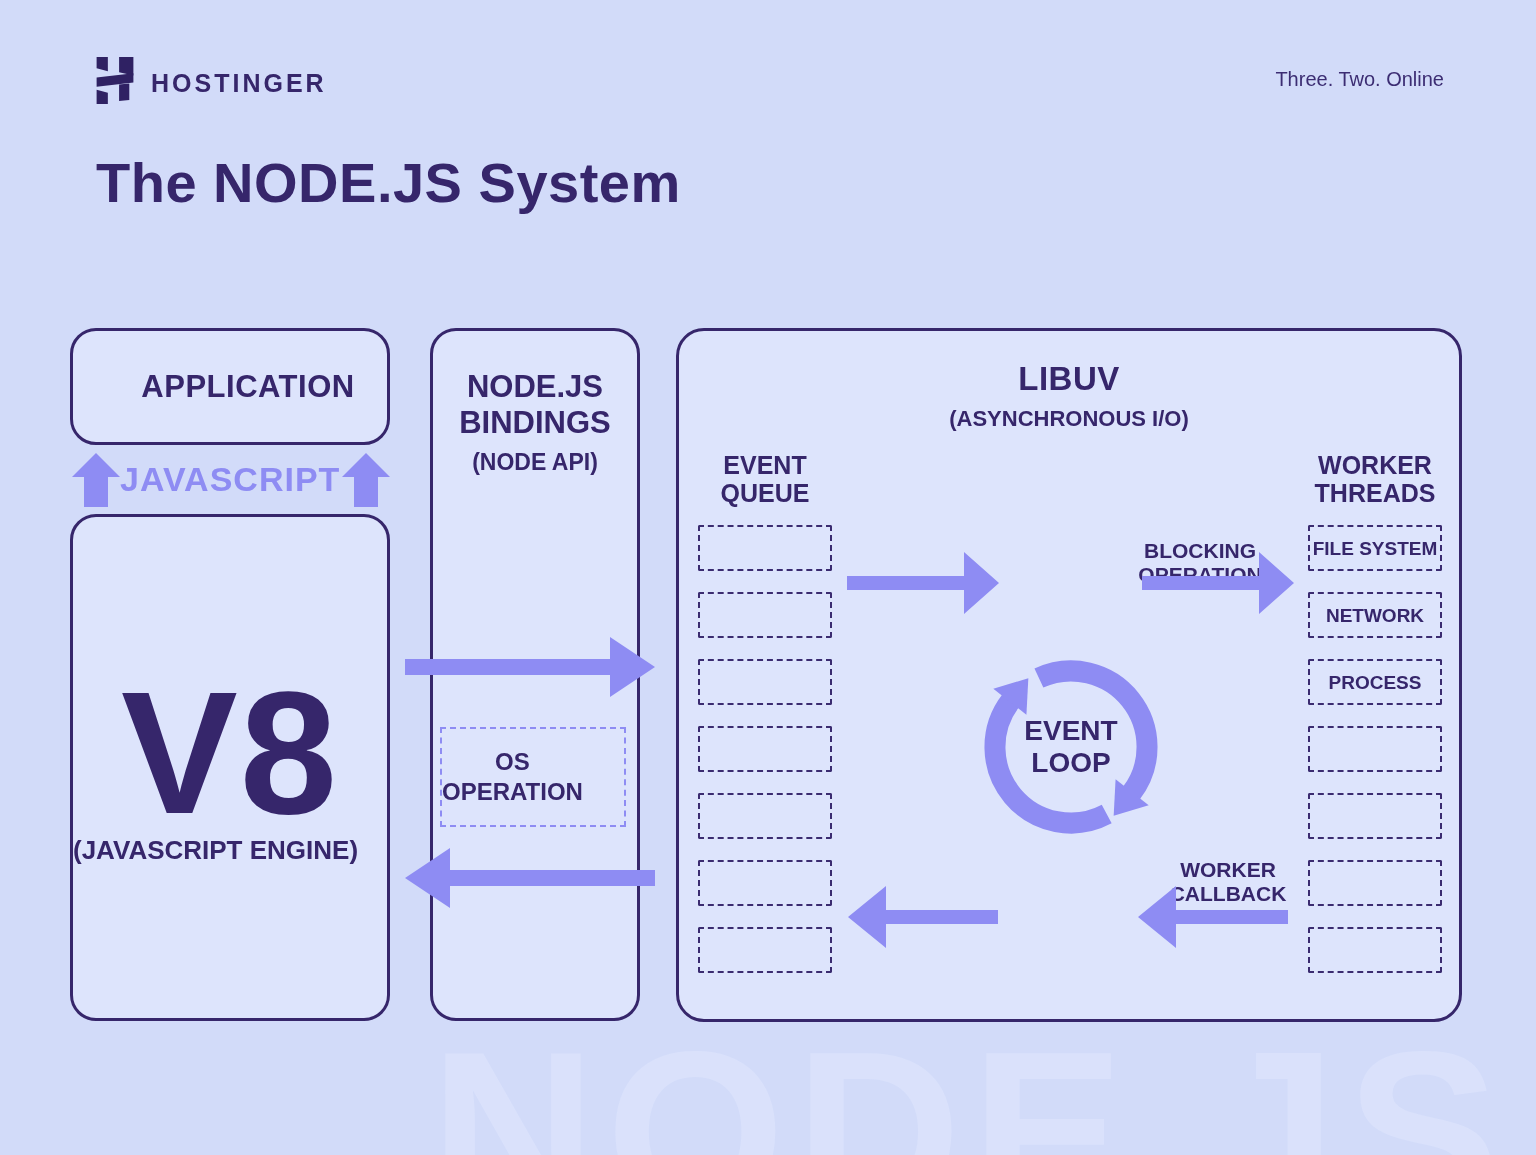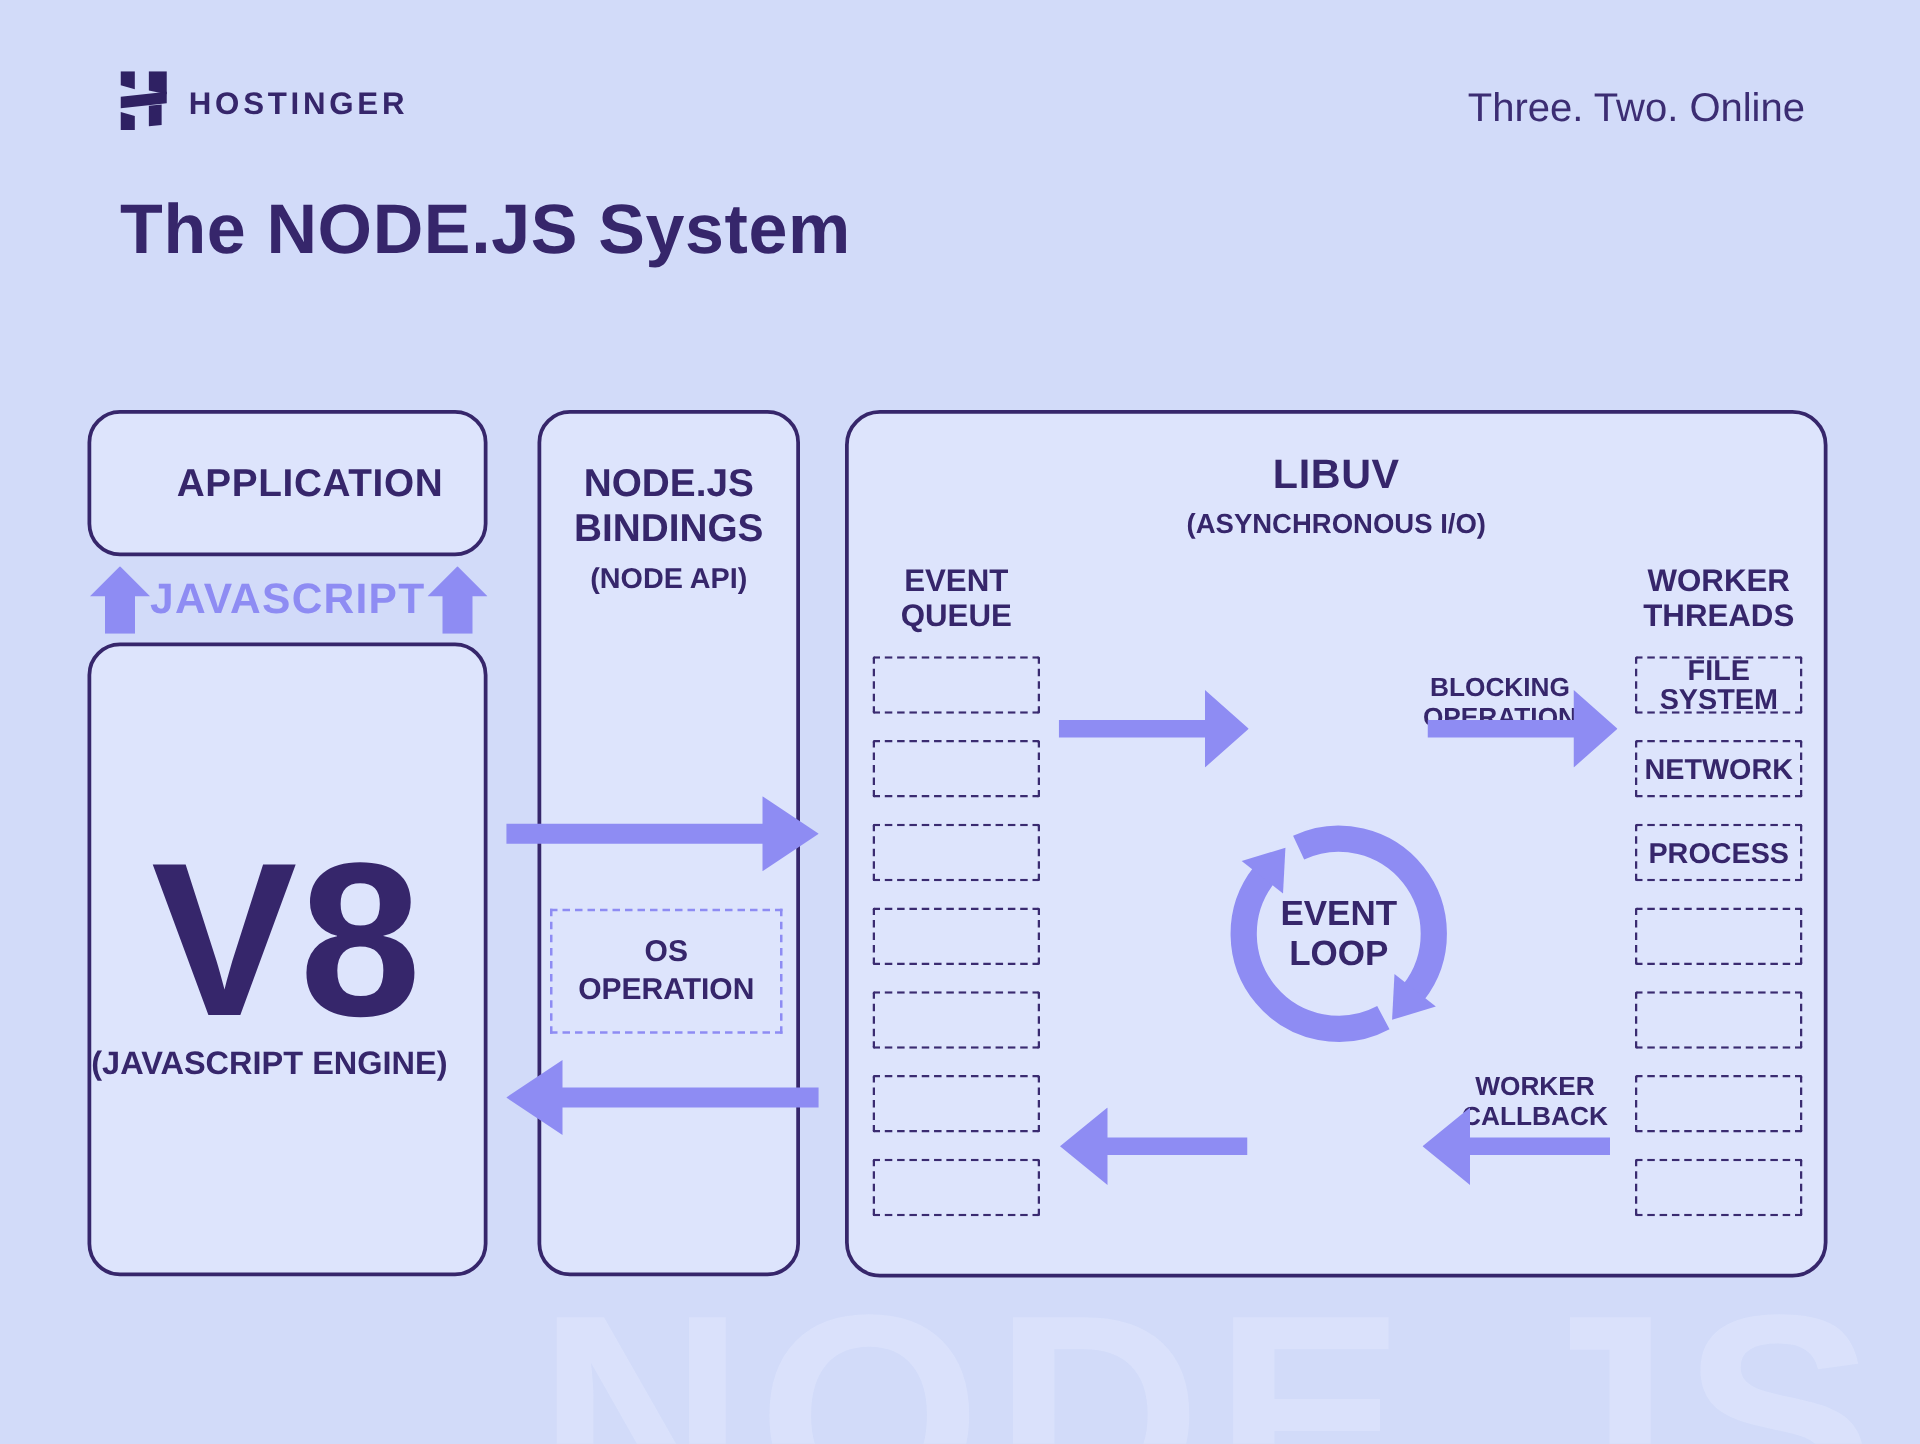--- a/index.html
+++ b/index.html
@@ -28,21 +28,21 @@
   }
 
   
   .brand-logo{left:94px; top:57px; width:42px; height:47px;}
   .brand-name{
     left:151px; top:69px;
     font-size:25px; font-weight:800; letter-spacing:3px;
   }
   .tagline{
     right:92px; top:68px;
-    font-size:32px; font-weight:500; color:#3c2d73;
+    font-size:20px; font-weight:500; color:#3c2d73;
   }
   .page-title{
     left:96px; top:150px;
     font-size:56px; font-weight:800; letter-spacing:.5px;
   }
 
   
   .box{
     position:absolute;
     border:3px solid var(--dark);
@@ -69,21 +69,21 @@
     font-size:26px; font-weight:800;}
 
   .bindings-box{left:430px; top:328px; width:210px; height:693px;}
   .bindings-title{left:0; top:38px; width:100%; text-align:center;
     font-size:31px; font-weight:800; line-height:1.15;}
   .bindings-sub{left:0; top:118px; width:100%; text-align:center;
     font-size:23px; font-weight:800;}
   .os-box{
     left:440px; top:727px; width:186px; height:100px;
     border:2px dashed var(--light); background:transparent;
-    display:flex; align-items:center; justify-content:center; text-align:center;
+    display:flex; align-items:center; text-align:center;
     font-size:24px; font-weight:800; line-height:1.25;
   }
 
   .libuv-box{left:676px; top:328px; width:786px; height:694px; border-radius:28px;}
   .libuv-title{left:676px; top:360px; width:786px; text-align:center;
     font-size:33px; font-weight:800; letter-spacing:.5px;}
   .libuv-sub{left:676px; top:406px; width:786px; text-align:center;
     font-size:22px; font-weight:800;}
 
   .col-label{width:150px; text-align:center;
@@ -91,21 +91,21 @@
   .eq-label{left:690px; top:452px;}
   .wt-label{left:1300px; top:452px;}
 
   .slot-col{width:134px;}
   .eq-col{left:698px; top:525px;}
   .wt-col{left:1308px; top:525px;}
   .slot{
     width:134px; height:46px; margin-bottom:21px;
     border:2px dashed #3a2b70; border-radius:2px;
     display:flex; align-items:center; justify-content:center;
-    font-size:23px; font-weight:800; color:var(--dark);
+    font-size:19px; font-weight:800; color:var(--dark);
     text-align:center; line-height:1;
   }
 
   .flow-label{text-align:center; font-size:21px; font-weight:800; line-height:1.12;}
   .blocking-label{left:1135px; top:539px; width:130px;}
   .execute-label{left:1152px; top:858px; width:152px;}
 
   .event-loop-svg{left:976px; top:652px;}
   .event-loop-label{
     left:976px; top:652px; width:190px; height:190px;

